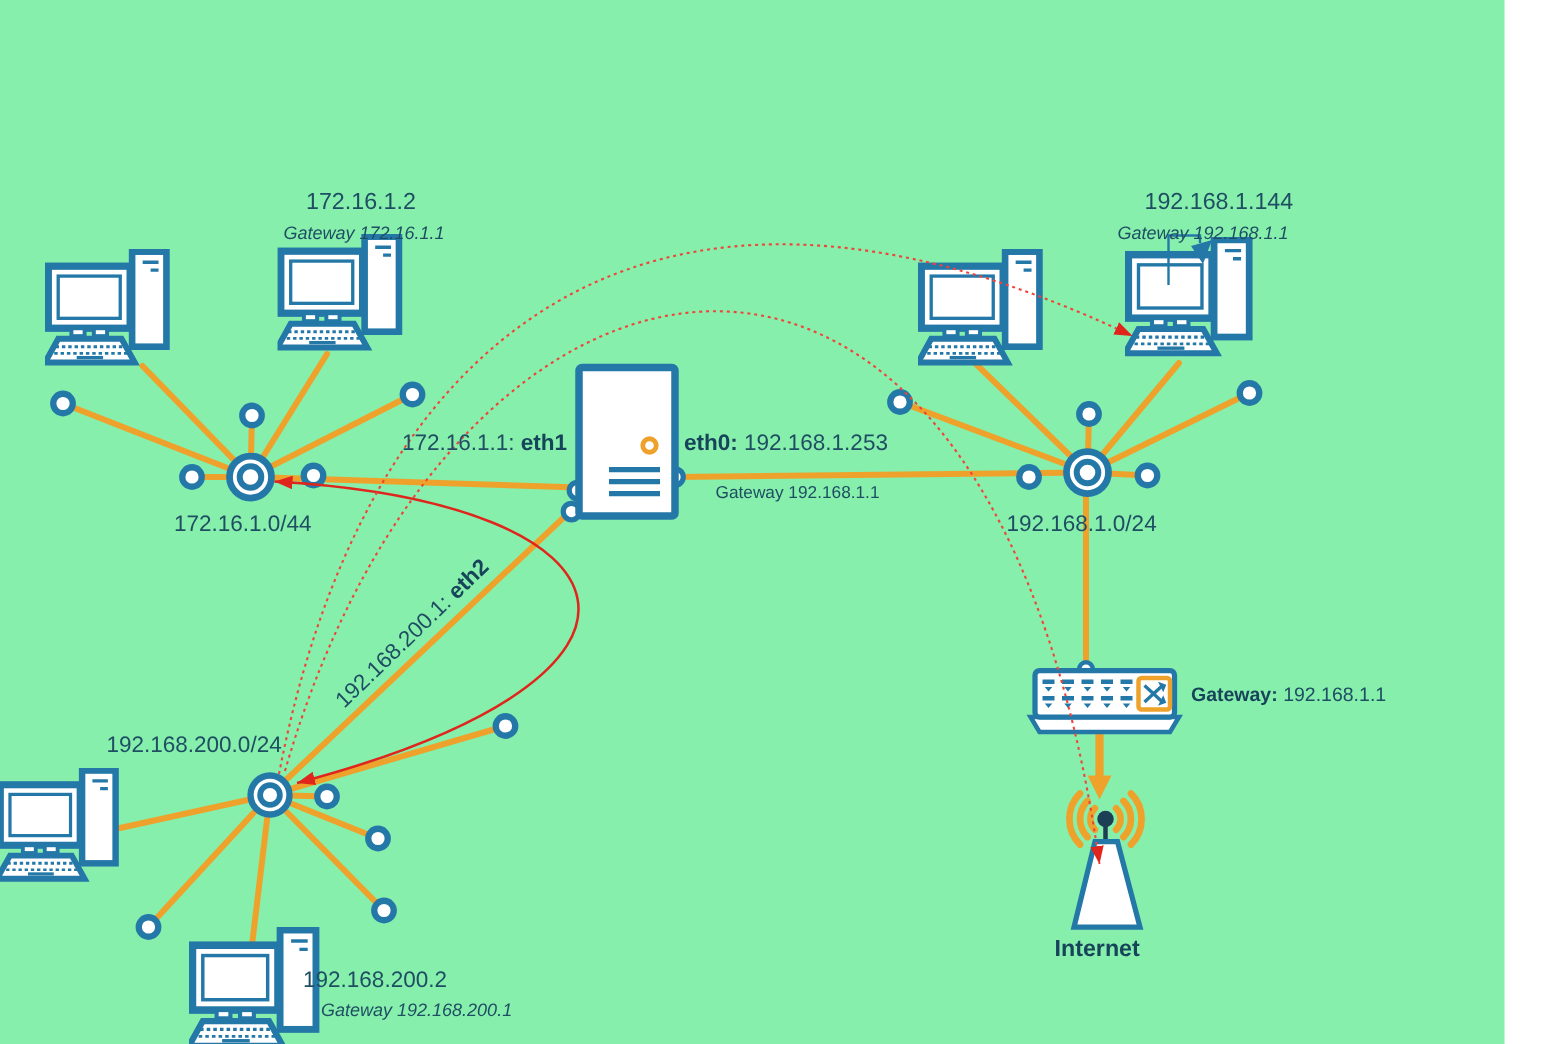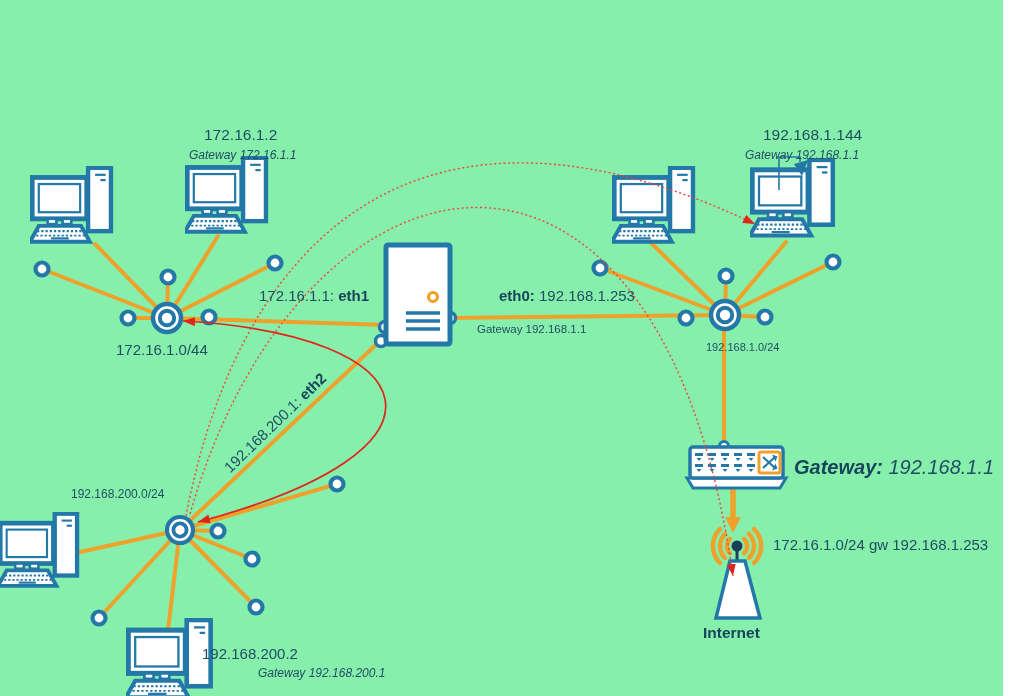--- a/index.html
+++ b/index.html
@@ -174,40 +174,39 @@
       <polygon points="794,164 808,160 802,176" fill="#2478a8"></polygon>
     </g>
   </svg>
 
   <div class="lbl center" style="left:204px;top:126px;width:70px;">172.16.1.2</div>
   <div class="lbl small" style="left:189px;top:149px;">Gateway 172.16.1.1</div>
 
   <div class="lbl center" style="left:763px;top:126px;width:96px;">192.168.1.144</div>
   <div class="lbl small" style="left:745px;top:149px;">Gateway 192.168.1.1</div>
 
-  <div class="lbl" style="left:250px;top:287px;width:128px;text-align:center;font-size:15px;">
+  <div class="lbl" style="left:250px;top:287px;width:128px;text-align:right;font-size:15px;">
     <span>172.16.1.1: </span><span class="b">eth1</span>
   </div>
-  <div class="lbl" style="left:456px;top:287px;font-size:15px;margin-left:43px;">
+  <div class="lbl" style="left:456px;top:287px;font-size:15px;">
     <span class="b">eth0:</span><span> 192.168.1.253</span>
   </div>
   <div class="lbl tiny" style="left:477px;top:323px;">Gateway 192.168.1.1</div>
 
   <div class="lbl" style="left:116px;top:341px;font-size:15px;">172.16.1.0/44</div>
-  <div class="lbl" style="left:706px;top:341px;font-size:11px;">192.168.1.0/24</div>
-  <div class="lbl" style="left:71px;top:488px;font-size:12px;">192.168.200.0/24</div>
+  <div class="lbl" style="left:671px;top:341px;font-size:15px;">192.168.1.0/24</div>
+  <div class="lbl" style="left:71px;top:488px;font-size:15px;">192.168.200.0/24</div>
 
   <div class="lbl" id="eth2lbl" style="left:190px;top:414px;font-size:15px;">
     <span>192.168.200.1: </span><span class="b">eth2</span>
   </div>
 
   <div class="lbl center" style="left:196px;top:645px;width:108px;font-size:15px;">192.168.200.2</div>
-  <div class="lbl small" style="left:214px;top:667px;padding-left:44px;">Gateway 192.168.200.1</div>
-
-  <div class="lbl" style="left:794px;top:456px;font-size:20px;font-style:italic;">
+  <div class="lbl small" style="left:214px;top:667px;">Gateway 192.168.200.1</div>
+
+  <div class="lbl" style="left:794px;top:456px;font-size:13px;">
     <span class="b">Gateway:</span><span> 192.168.1.1</span>
   </div>
 
-  <div class="lbl" style="left:773px;top:536px;font-size:15px;">172.16.1.0/24 gw 192.168.1.253</div>
 
   <div class="lbl bold" style="left:703px;top:624px;font-size:15.5px;color:#17445a;">Internet</div>
 
 </div>
 
 </body></html>

